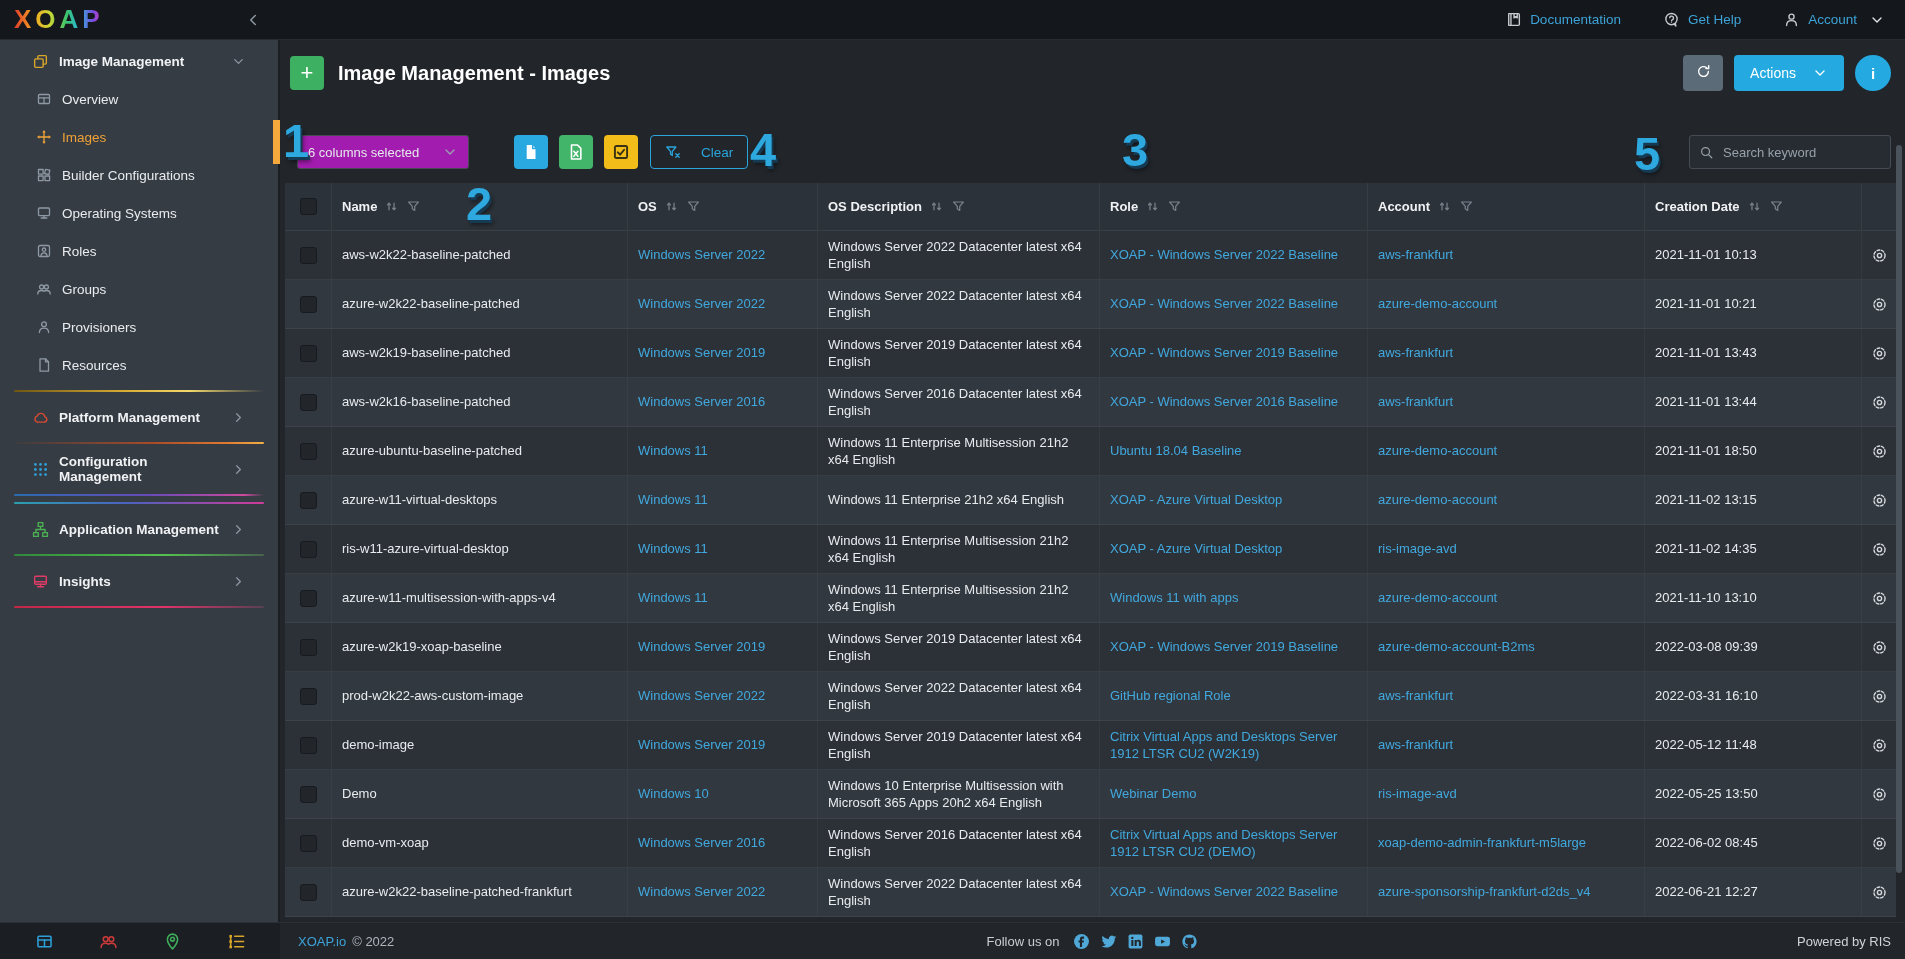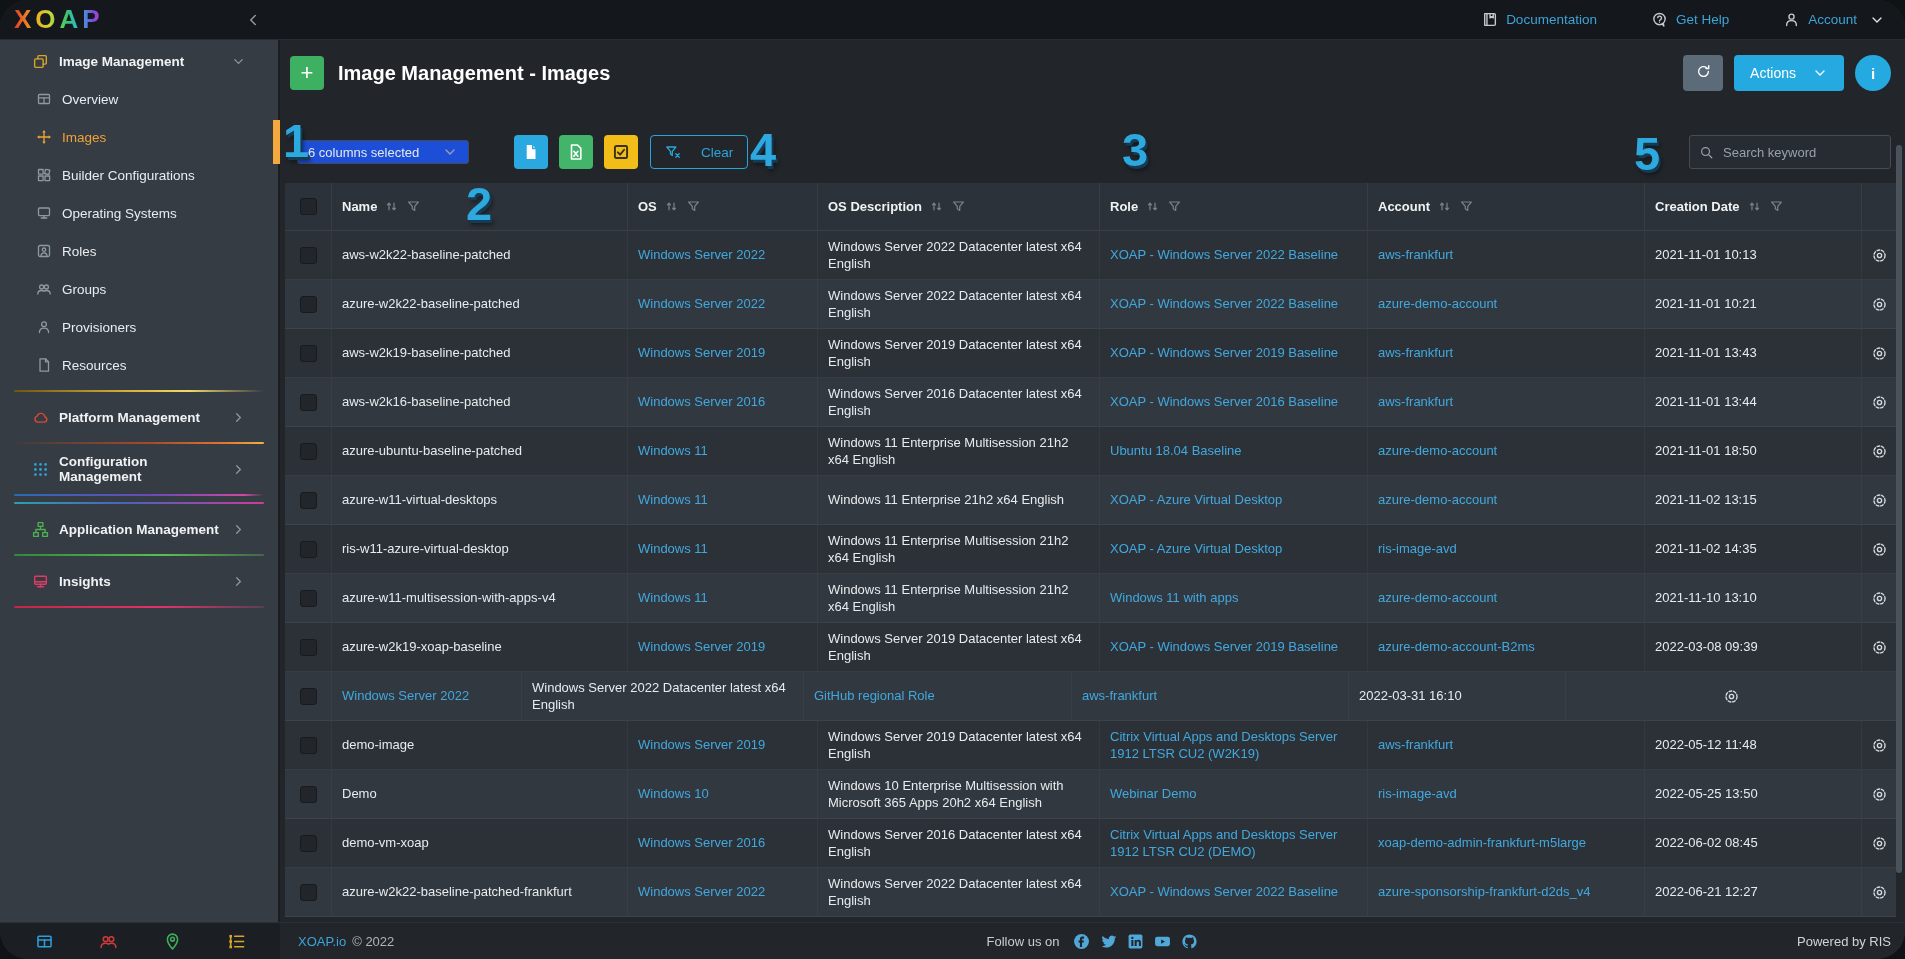--- a/index.html
+++ b/index.html
@@ -1,27 +1,27 @@
 <!DOCTYPE html>
 <html><head>
 <meta charset="utf-8">
 <style>
   html,body{margin:0;padding:0;background:#101316;}
   *{box-sizing:border-box;}
   .app{position:relative;width:1905px;height:959px;overflow:hidden;
-       font-family:"Liberation Sans","DejaVu Sans",sans-serif;color:#e8ebee;background:#22262b;border-radius:28px;}
+       font-family:"Liberation Sans","DejaVu Sans",sans-serif;color:#e8ebee;background:#22262b;}
 
   
   .topbar{position:absolute;left:0;top:0;width:1905px;height:40px;background:#14171b;
           display:flex;align-items:center;border-bottom:1px solid #262c33;z-index:5;}
   .topbar-left{width:280px;display:flex;align-items:center;justify-content:space-between;padding:0 18px 0 14px;}
   .logo{font-size:26px;font-weight:600;letter-spacing:4px;
         background:linear-gradient(90deg,#e03a2a,#f5a623 22%,#c8d834 40%,#3cc46a 58%,#2ab8d8 72%,#7a4ae0 88%,#e039b0);
         -webkit-background-clip:text;background-clip:text;color:transparent;cursor:pointer;}
-  .topbar-right{margin-left:auto;display:flex;align-items:center;gap:54px;padding-right:20px;}
+  .topbar-right{margin-left:auto;display:flex;align-items:center;gap:42px;padding-right:20px;}
   .top-link{display:flex;align-items:center;gap:8px;cursor:pointer;}
   .top-link .lbl{color:#3da3d8;font-size:13.5px;}
   .chev-wrap{display:flex;align-items:center;margin-left:-28px;}
 
   
   .sidebar{position:absolute;left:0;top:40px;width:280px;height:882px;background:#363c44;
            border-right:2px solid #1a1d21;padding-top:2px;}
   .s-top{height:38px;display:flex;align-items:center;padding:0 32px;cursor:pointer;}
   .s-top .s-lbl{font-size:13.5px;font-weight:700;color:#f0f2f4;margin-left:10px;flex:1;}
   .s-sep{height:2px;margin:6px 14px 6px 14px;border-radius:1px;}
@@ -41,21 +41,21 @@
   .page-title{font-size:20px;font-weight:700;color:#fff;margin-left:14px;}
   .head-right{margin-left:auto;display:flex;align-items:center;gap:11px;}
   .btn-refresh{width:40px;height:36px;border-radius:4px;background:#5c6b78;display:flex;align-items:center;justify-content:center;cursor:pointer;}
   .btn-actions{height:36px;border-radius:4px;background:#24aae1;color:#fff;font-size:14px;display:flex;align-items:center;
                gap:16px;padding:0 16px;cursor:pointer;}
   .btn-info{width:36px;height:36px;border-radius:50%;background:#24aae1;color:#fff;font-weight:700;font-size:15px;
             display:flex;align-items:center;justify-content:center;cursor:pointer;}
 
   
   .toolbar{position:absolute;left:0;top:90px;width:100%;height:44px;display:flex;align-items:center;padding:0 14px 0 17px;}
-  .select{width:172px;height:24px;background:#1d4ed8;border:1px solid #454c55;border-radius:3px;display:flex;
+  .select{width:172px;height:34px;background:#a21caf;border:1px solid #454c55;border-radius:3px;display:flex;
           align-items:center;padding:10px 10px;font-size:13px;color:#e6e9eb;cursor:pointer;}
   .select .sel-lbl{flex:1;}
   .tb-btn{width:34px;height:34px;border-radius:4px;display:flex;align-items:center;justify-content:center;cursor:pointer;}
   .tb-blue{background:#29a9e0;margin-left:45px;}
   .tb-green{background:#43b56b;margin-left:11px;}
   .tb-yellow{background:#f2bd18;margin-left:11px;}
   .btn-clear{height:34px;margin-left:12px;border:1px solid #2aa5dc;border-radius:4px;color:#2aa5dc;font-size:13.5px;
              display:flex;align-items:center;gap:20px;padding:0 14px;background:transparent;cursor:pointer;}
   .search{margin-left:auto;width:202px;height:34px;background:#272c32;border:1px solid #454c55;border-radius:3px;
           display:flex;align-items:center;padding:0 9px;gap:7px;}
@@ -802,20 +802,23 @@
                 <circle cx="8" cy="8" r="2"></circle>
                 <circle cx="8" cy="8" r="5.2" stroke-dasharray="2.6 1.7"></circle>
               </svg>
             </span>
           </div>
         </div>
         <div class="trow even">
           <div class="td c-cb">
             <span class="cbx"></span>
           </div>
+          <div class="td c-name">
+            <span>prod-w2k22-aws-custom-image</span>
+          </div>
           <div class="td c-os">
             <a class="lnk">Windows Server 2022</a>
           </div>
           <div class="td c-desc">
             <span>Windows Server 2022 Datacenter latest x64 English</span>
           </div>
           <div class="td c-role">
             <a class="lnk">GitHub regional Role</a>
           </div>
           <div class="td c-builder">

